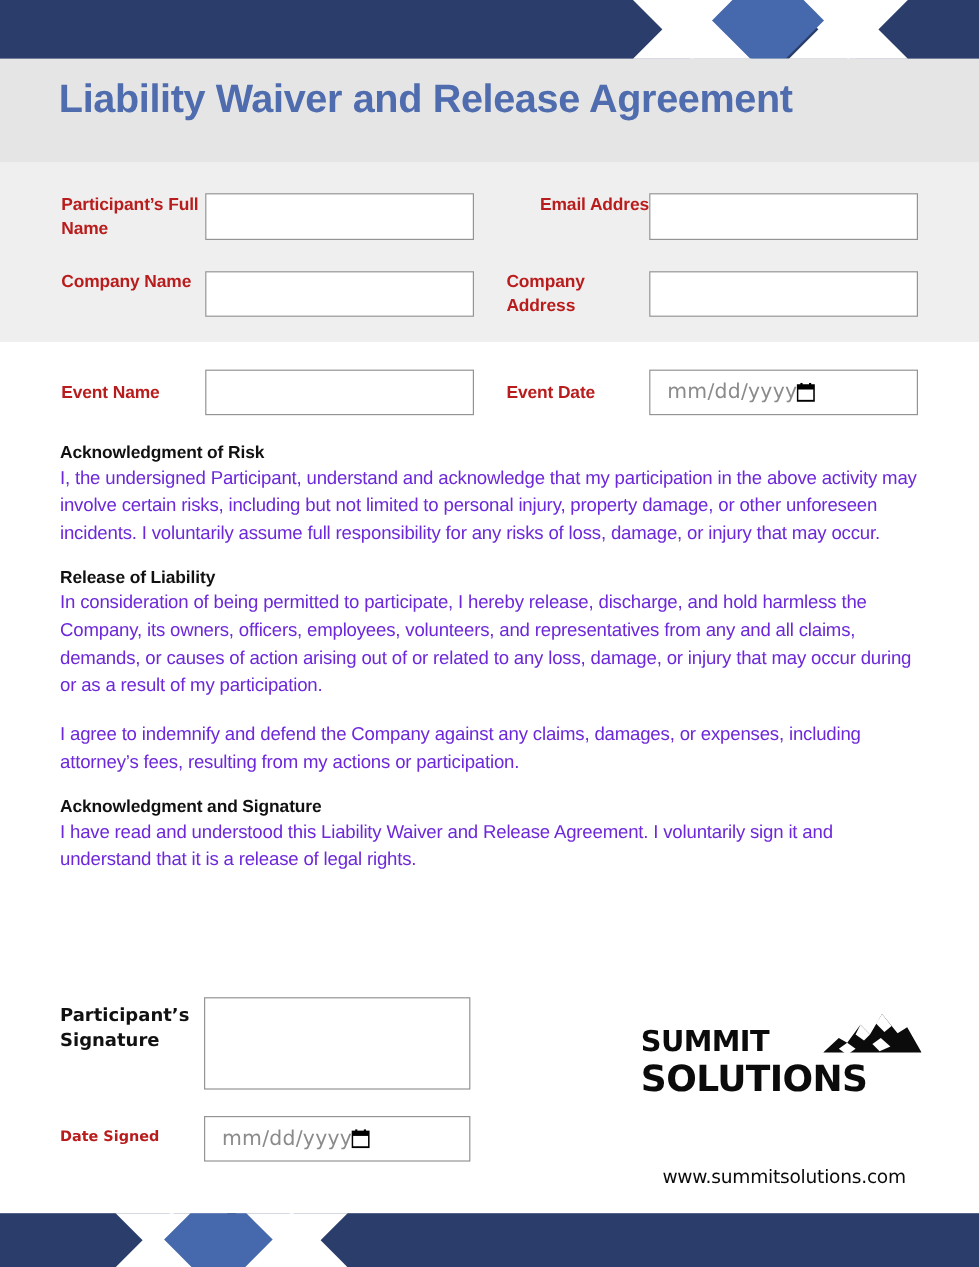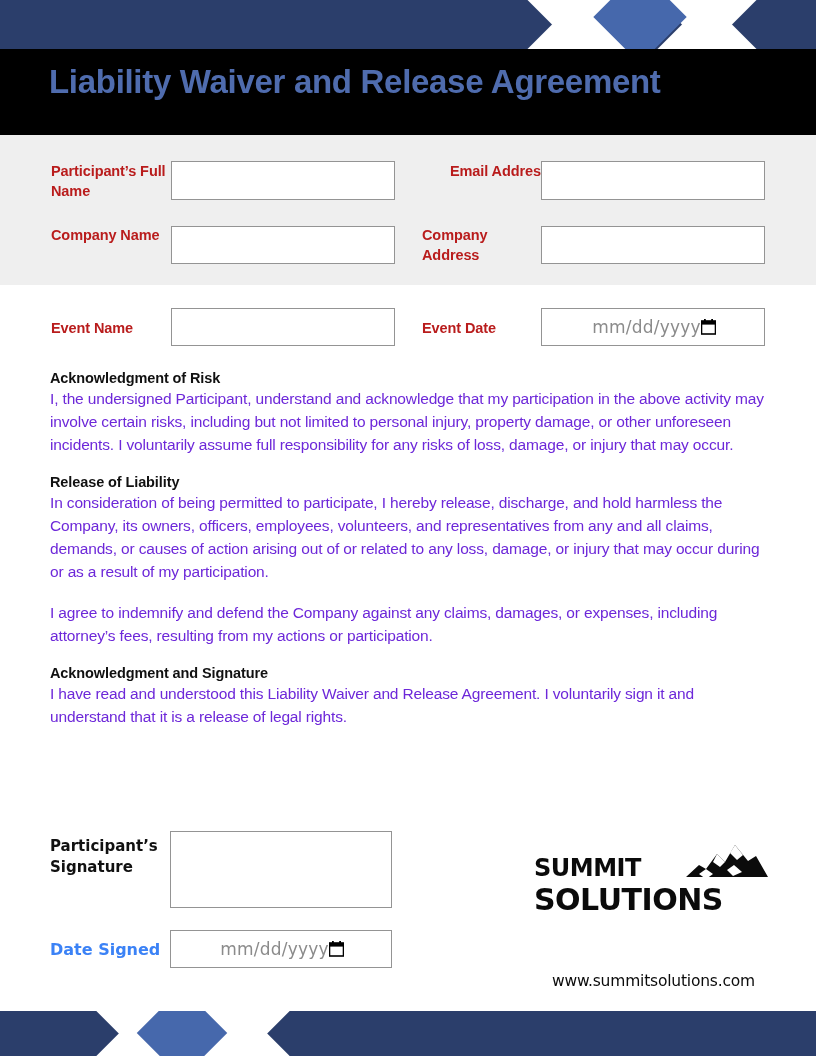--- a/index.html
+++ b/index.html
@@ -64,21 +64,21 @@
     background: #ffffff;
   }
 
   
   .title-area {
     position: absolute;
     left: 0;
     top: 49px;
     width: 816px;
     height: 86px;
-    background: #000000;
+    background: #e5e5e5;
   }
   .doc-title {
     position: absolute;
     left: 49px;
     top: 14px;
     font-size: 33px;
     font-weight: bold;
     color: #4f6cae;
     letter-spacing: -0.3px;
     white-space: nowrap;
@@ -109,21 +109,21 @@
     border: 1px solid #949494;
     box-sizing: border-box;
   }
   .date-box {
     position: absolute;
     background: #ffffff;
     border: 1px solid #949494;
     box-sizing: border-box;
     display: flex;
     align-items: center;
-    justify-content: center;
+    justify-content: flex-start;
     padding: 0 12px 0 14px;
   }
   .date-ph {
     font-size: 17px;
     color: #8b8b8b;
     font-family: "DejaVu Sans", sans-serif;
     letter-spacing: 0.2px;
   }
   .cal-icon { width: 15px; height: 16px; flex: 0 0 auto; }
 
@@ -181,24 +181,24 @@
   }
   .box-sig {
     position: absolute;
     left: 170px; top: 831px;
     width: 222px; height: 77px;
   }
   .lbl-datesigned {
     position: absolute;
     left: 50px;
     top: 940px;
-    font-size: 16px;
-    font-weight: bold;
-    font-family: "DejaVu Sans", sans-serif;
-    color: #3b82f6;
+    font-size: 12px;
+    font-weight: bold;
+    font-family: "DejaVu Sans", sans-serif;
+    color: #b91c1c;
   }
   .box-datesigned {
     position: absolute;
     left: 170px; top: 930px;
     width: 222px; height: 38px;
   }
 
   
   .logo-wrap {
     position: absolute;

